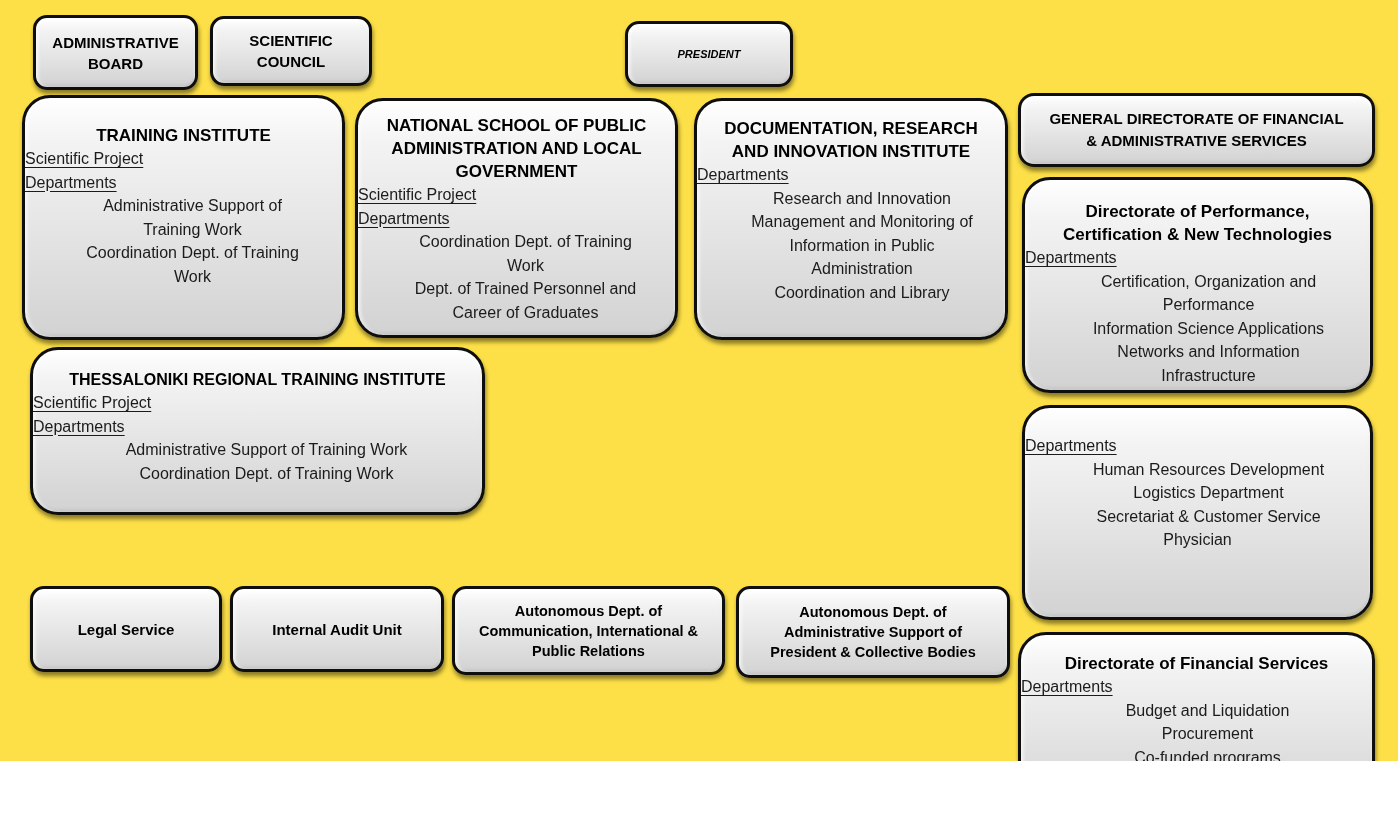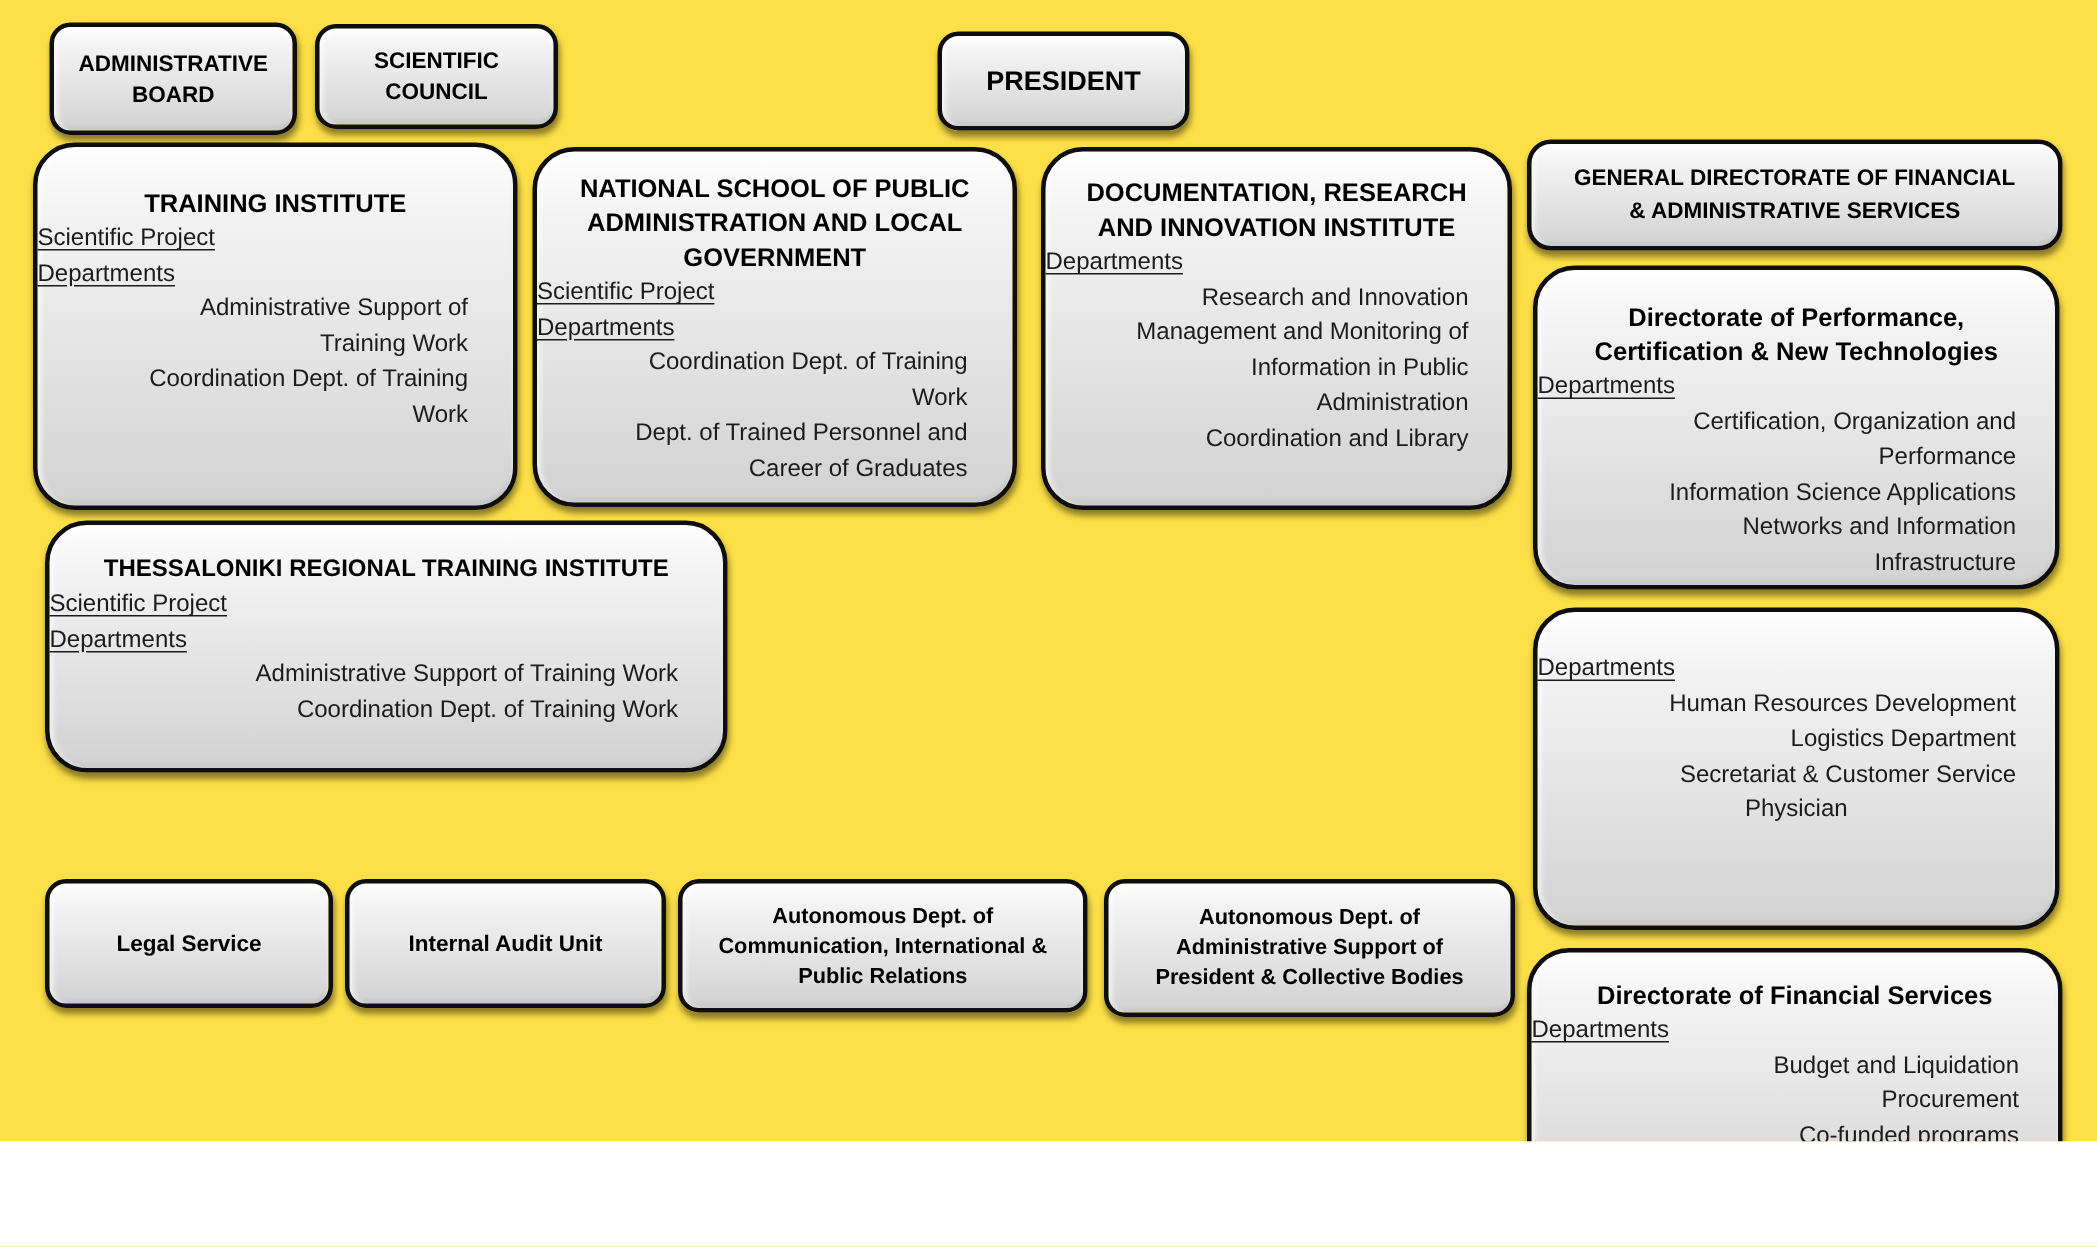--- a/index.html
+++ b/index.html
@@ -54,33 +54,33 @@
   .line {
     font-size: 16px;
     line-height: 23.5px;
   }
   .line--subhead {
     text-align: left;
     text-decoration: underline;
     text-underline-offset: 3px;
   }
   .line--dept {
-    text-align: right;
+    text-align: center;
     padding-left: 48px;
     padding-right: 30px;
   }
   .line--center {
     text-align: center;
   }
 
   
   #box-administrative-board { left:33px;  top:15px;  width:165px; height:75px; }
   #box-scientific-council   { left:210px; top:16px;  width:162px; height:70px; }
   #box-president            { left:625px; top:21px;  width:168px; height:66px; }
-  #box-president .box-title { font-size:18px; }
+  #box-president .box-title { font-size:11px;font-style:italic; }
   #box-training-institute      { left:22px;   top:95px;  width:323px; height:245px; padding-top:26px; }
   #box-national-school         { left:355px;  top:98px;  width:323px; height:240px; padding-top:13px; }
   #box-documentation-institute { left:694px;  top:98px;  width:314px; height:242px; padding-top:16px; }
   #box-documentation-institute .line--dept { padding-right:26px; }
   #box-general-directorate  { left:1018px; top:93px;  width:357px; height:74px; border-radius:16px; }
   #box-general-directorate .box-title { font-size:15px; line-height:22px; padding:0 4px; }
   #box-dir-performance      { left:1022px; top:177px; width:351px; height:216px; padding-top:20px; }
   #box-dir-performance .line--dept,
   #box-dir-hr .line--dept,
   #box-dir-financial .line--dept { padding-right:26px; }

